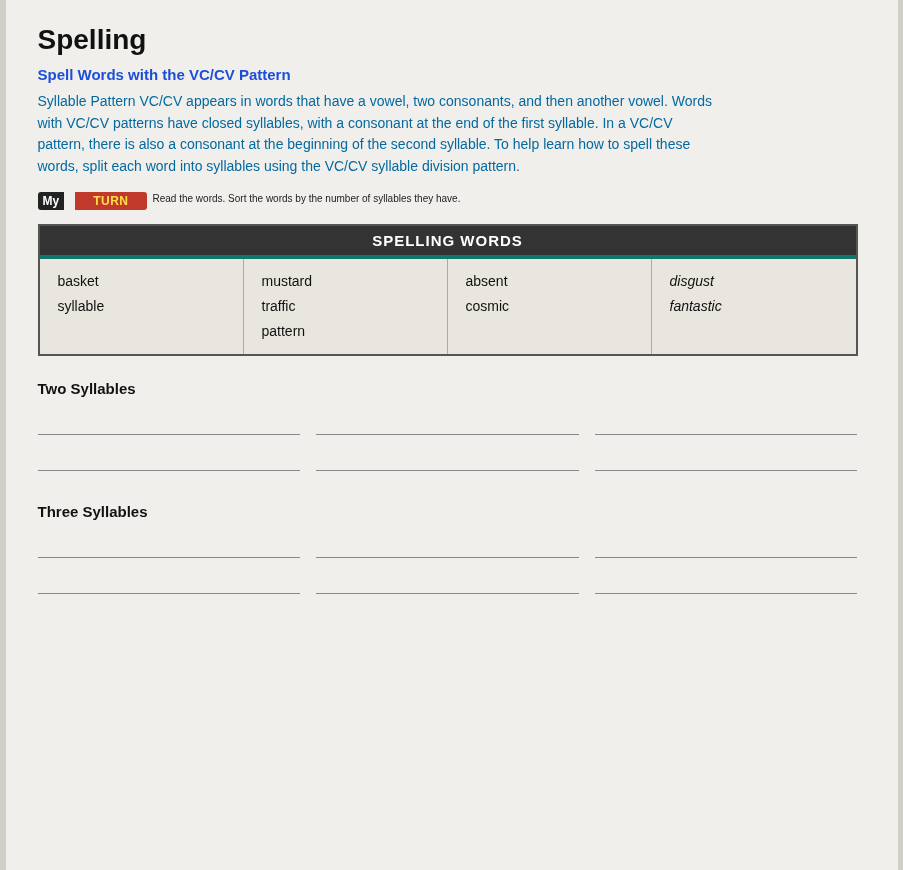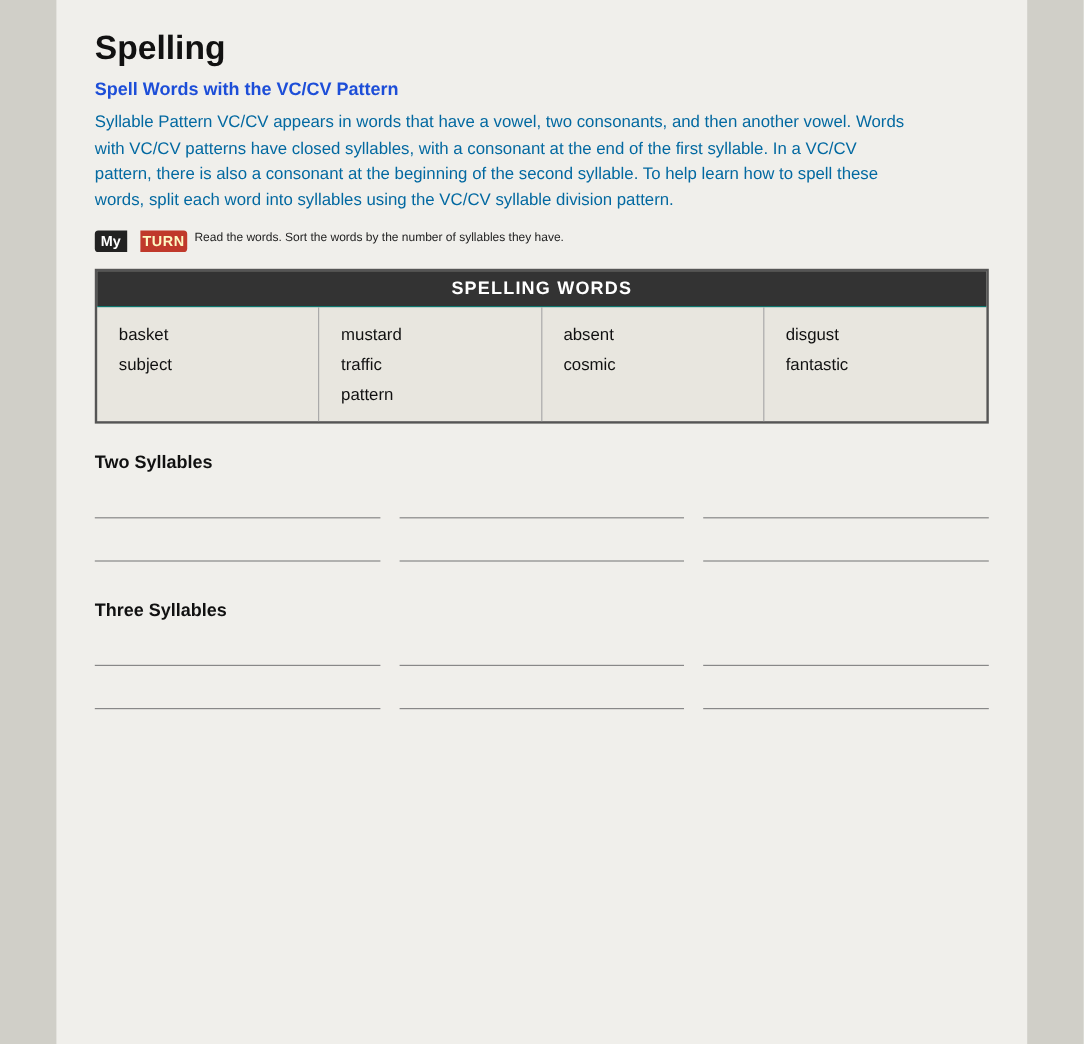--- a/index.html
+++ b/index.html
@@ -7,21 +7,21 @@
       font-family: Arial, sans-serif;
       background: #d0cfc8;
       display: flex;
       justify-content: center;
       align-items: flex-start;
       min-height: 870px;
       padding: 0;
     }
     .page {
       background: #f0efeb;
-      width: 809px;
+      width: 892px;
       min-height: 870px;
       padding: 24px 32px 32px 32px;
       position: relative;
     }
     .page-title {
       font-size: 28px;
       font-weight: bold;
       color: #111;
       margin-bottom: 10px;
     }
@@ -54,24 +54,24 @@
     .my-badge-my {
       background: #222;
       color: #fff;
       font-size: 12px;
       font-weight: bold;
       padding: 2px 5px;
       border-radius: 3px 0 0 3px;
     }
     .my-badge-turn {
       background: #c0392b;
-      color: #fef9c3;
+      color: #fde047;
       font-size: 12px;
       font-weight: bold;
-      padding: 2px 2px;
+      padding: 2px 18px;
       border-radius: 0 3px 3px 0;
       text-transform: uppercase;
       letter-spacing: 0.5px;
     }
     .my-turn-text {
       font-size: 10px;
       color: #222;
       line-height: 1.4;
     }
 
@@ -87,28 +87,29 @@
       color: #fff;
       text-align: center;
       font-size: 15px;
       font-weight: bold;
       padding: 6px 0;
       letter-spacing: 1px;
     }
     .spelling-table-body {
       display: grid;
       grid-template-columns: 1fr 1fr 1fr 1fr;
-      border-top: 1px solid #0f766e;
+      border-top: 4px solid #0f766e;
     }
     .spelling-col {
       padding: 10px 18px;
       border-right: 1px solid #aaa;
     }
     .spelling-col:last-child {
       border-right: none;
+      font-style: italic;
     }
     .spelling-word {
       display: block;
       font-size: 14px;
       color: #111;
       line-height: 1.8;
     }
 
     
     .activity-section {
@@ -150,21 +151,21 @@
     </span>
     <span class="my-turn-text">Read the words. Sort the words by the number of syllables they have.</span>
   </div>
 
   <div class="spelling-table-wrapper">
     <div class="spelling-table-header">SPELLING WORDS</div>
     <div class="spelling-table-body">
 
       <div class="spelling-col">
         <span class="spelling-word">basket</span>
-        <span class="spelling-word">subject</span>
+        <span class="spelling-word">syllable</span>
       </div>
 
       <div class="spelling-col">
         <span class="spelling-word">mustard</span>
         <span class="spelling-word">traffic</span>
         <span class="spelling-word">pattern</span>
       </div>
 
       <div class="spelling-col">
         <span class="spelling-word">absent</span>

